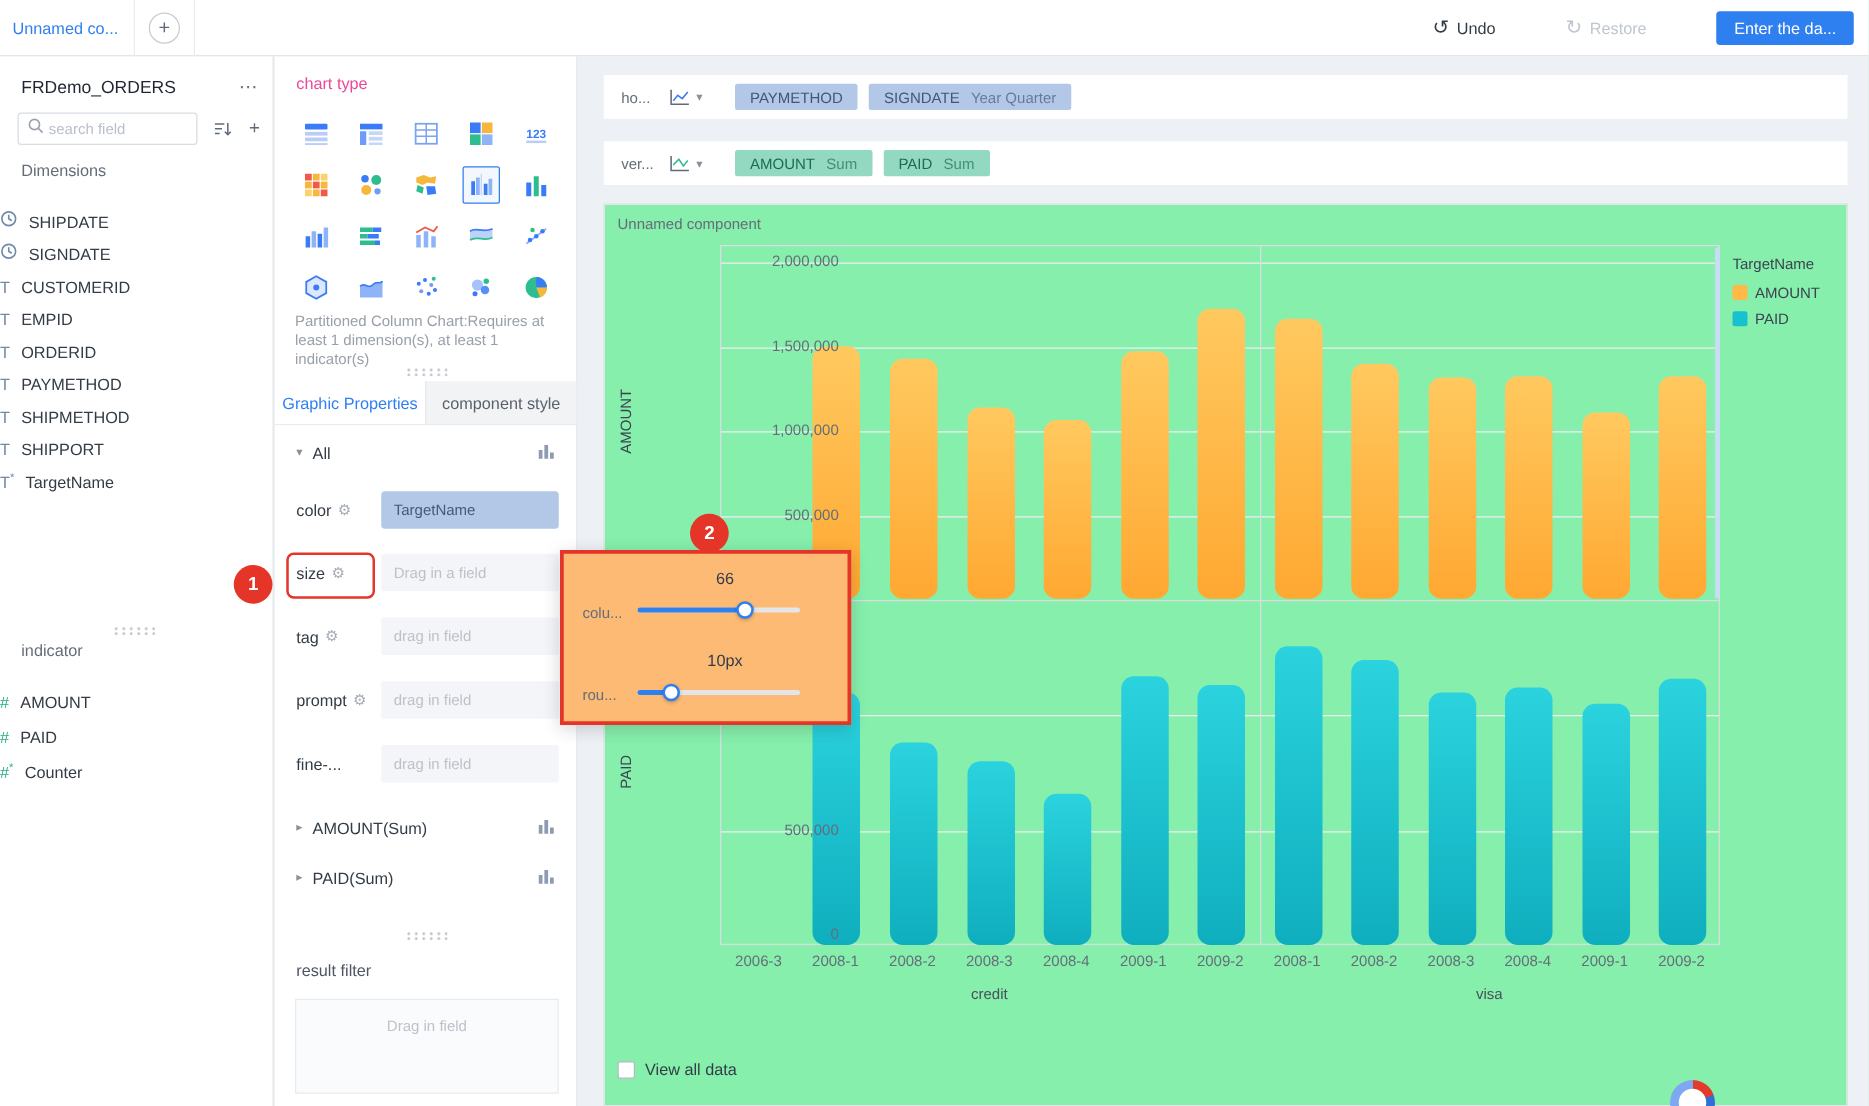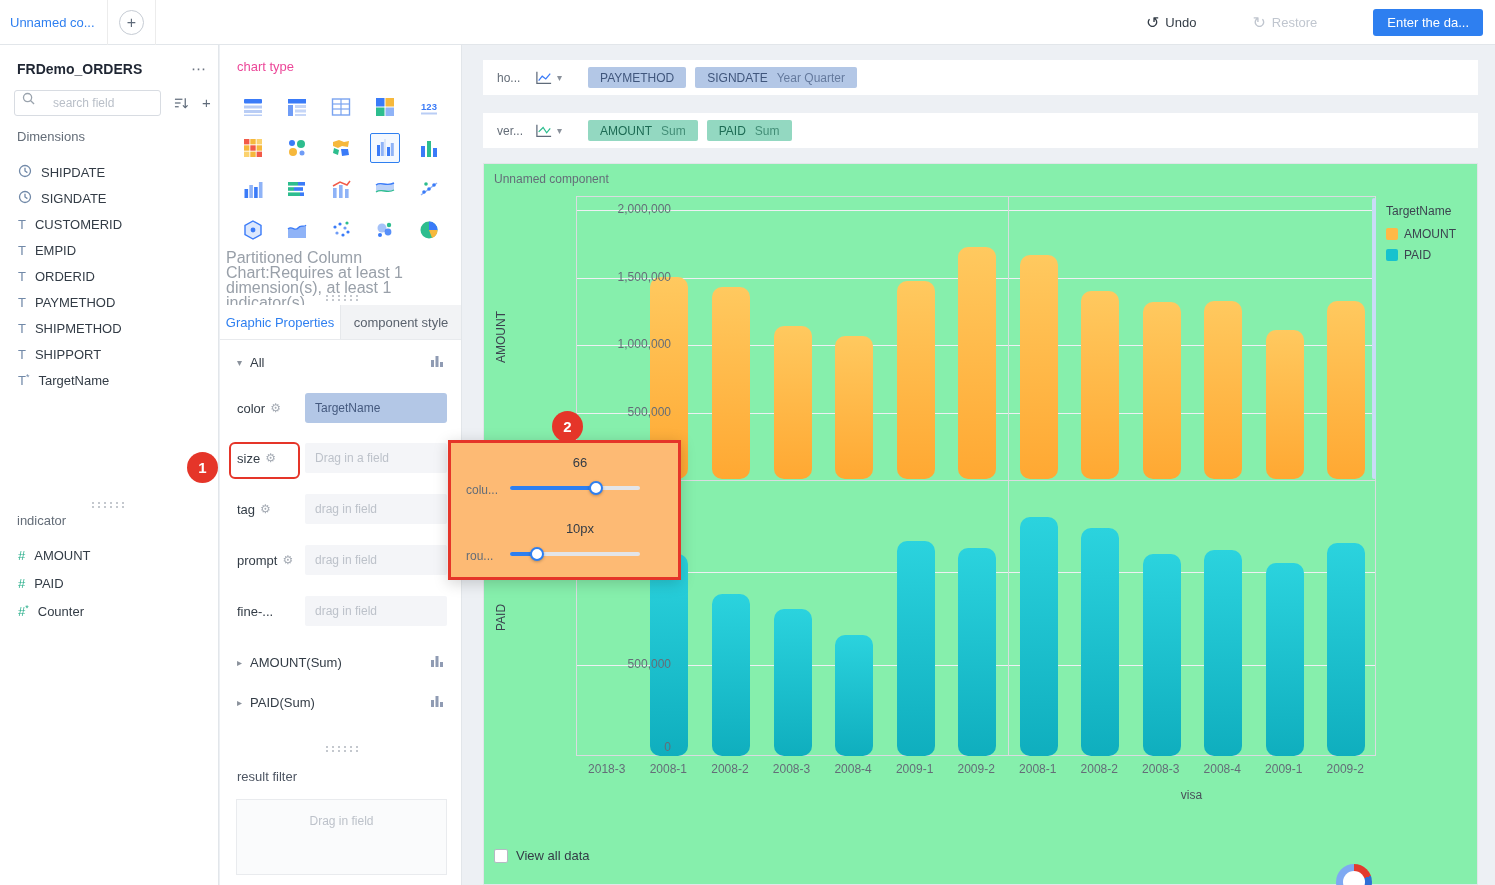--- a/index.html
+++ b/index.html
@@ -13,45 +13,45 @@
 #addtab .circ{width:25px;height:25px;border:1px solid #c6ccd4;border-radius:50%;display:flex;align-items:center;justify-content:center;color:#5f6b7a;font-size:16px;line-height:1}
 #topRight{position:absolute;right:12px;top:0;height:45px;display:flex;align-items:center;gap:56px}
 .tb-act{display:flex;align-items:center;gap:6px;font-size:13px;color:#333c46}
 .tb-act .ic{font-size:16px;line-height:1}
 .tb-act.disabled{color:#c0c6cf}
 #enterBtn{background:#2e7ff0;color:#fff;font-size:13px;border:none;border-radius:3px;padding:0 14px;height:27px;white-space:nowrap}
 
 
 #sidebar{position:absolute;top:45px;left:0;width:219px;bottom:0;background:#fff;border-right:1px solid #e2e6ea}
 #dsTitleRow{position:absolute;left:17px;right:12px;top:12px;height:24px;display:flex;align-items:center;justify-content:space-between}
-#dsTitle{font-size:14px;font-weight:700;color:#1f2633}
+#dsTitle{font-size:14px;font-weight:400;color:#1f2633}
 #dsMenu{color:#6b7380;font-size:15px}
 #searchRow{position:absolute;left:14px;right:10px;top:44px;height:27px;display:flex;align-items:center}
-#searchBox{width:163px;height:26px;border:1px solid #d8dce2;border-radius:3px;display:flex;padding:0 7px;gap:18px;background:#fff}
+#searchBox{width:163px;height:26px;border:1px solid #d8dce2;border-radius:3px;display:flex;align-items:center;padding:0 7px;gap:4px;background:#fff}
 #searchBox input{border:none;outline:none;width:100px;font-size:12px;color:#333;font-family:"Liberation Sans",sans-serif}
 #searchBox input::placeholder{color:#b9bfc8}
 .side-ic{margin-left:13px;color:#5f6b7a;font-size:15px;display:flex;align-items:center}
 .sec-label{position:absolute;left:17px;font-size:13px;color:#646d78}
 #dimList{position:absolute;left:0;right:0;top:114px}
 #indList{position:absolute;left:0;right:0;top:496px}
-.field-row{height:26px;display:flex;align-items:center;gap:9px;padding-left:18px;font-size:13px;color:#333c46;cursor:default}
+.field-row{height:26px;display:flex;align-items:flex-end;gap:9px;font-size:13px;color:#333c46;cursor:default}
 #indList .field-row{height:28px}
 .ticon{color:#7189a8;font-size:13px;font-weight:400;width:14px;text-align:center}
 .hicon{color:#27ae8a;font-size:13px;width:14px;text-align:center}
 .mini-sup{font-size:9px;vertical-align:super}
 .dots-handle{position:absolute;width:34px;height:7px;background-image:radial-gradient(circle,#c4c8ce 1px,transparent 1.4px);background-size:6px 4px}
 #sideHandle{left:90px;top:456px}
 
 
 #panel{position:absolute;top:45px;left:220px;width:242px;bottom:0;background:#fff;border-right:1px solid #e2e6ea}
 #ctLabel{position:absolute;left:17px;top:14px;font-size:13px;color:#ec4899}
 #ctGrid{position:absolute;left:18px;top:47px;display:grid;grid-template-columns:repeat(5,30px);gap:11px 14px}
 .ct-cell{width:30px;height:30px;display:flex;align-items:center;justify-content:center;border:1px solid transparent;border-radius:2px}
 .ct-cell.sel{border-color:#2e7ff0;background:#f3f8ff}
-#ctDesc{position:absolute;left:6px;top:205px;width:206px;font-size:16px;line-height:15px;color:#99a0a9}
+#ctDesc{position:absolute;left:16px;top:205px;width:206px;font-size:12px;line-height:15px;color:#99a0a9}
 #panelHandle1{left:104px;top:249px}
 #tabsRow{position:absolute;left:0;right:0;top:260px;height:35px;display:flex;border-bottom:1px solid #e8eaed}
 .ptab{flex:1;display:flex;align-items:center;justify-content:center;font-size:13px}
 .ptab.active{color:#2e7ff0;background:#fff}
 .ptab.inactive{color:#5a626d;background:#f2f3f5;border-left:1px solid #e6e8eb}
 .sec-head{position:absolute;left:0;width:100%;height:30px;display:flex;align-items:center;padding:0 17px;font-size:13px;color:#333c46;gap:8px}
 .sec-head .spacer{flex:1}
 .chev{color:#8a919b;font-size:10px}
 .prop-row{position:absolute;left:0;width:100%;height:30px}
 .prop-label{position:absolute;left:17px;top:0;height:30px;display:flex;align-items:center;gap:5px;font-size:13px;color:#333c46}
@@ -576,27 +576,28 @@
   <div class="ytick" style="top: 240.619px;">500,000</div>
       <div class="ytick" style="top: 173.238px;">1,000,000</div>
       <div class="ytick" style="top: 105.857px;">1,500,000</div>
       <div class="ytick" style="top: 38.4762px;">2,000,000</div>
       <div class="mtitle" style="top: 32px; height: 283px;">AMOUNT</div>
       <div class="ytick" style="top: 576px;">0</div>
       <div class="ytick" style="top: 492.667px;">500,000</div>
       <div class="ytick" style="top: 400.333px;">1,000,000</div>
       <div class="ytick" style="top: 308px;">1,500,000</div>
       <div class="mtitle" style="top: 315px; height: 277px;">PAID</div>
-      <div class="xtick" style="left: 92px; width: 61.5714px; top: 598px;">2018-3</div>
+      <div class="xtick" style="left: 92px; width: 61.5714px; top: 598px;">2006-3</div>
       <div class="xtick" style="left: 153.571px; width: 61.5714px; top: 598px;">2008-1</div>
       <div class="xtick" style="left: 215.143px; width: 61.5714px; top: 598px;">2008-2</div>
       <div class="xtick" style="left: 276.714px; width: 61.5714px; top: 598px;">2008-3</div>
       <div class="xtick" style="left: 338.286px; width: 61.5714px; top: 598px;">2008-4</div>
       <div class="xtick" style="left: 399.857px; width: 61.5714px; top: 598px;">2009-1</div>
       <div class="xtick" style="left: 461.429px; width: 61.5714px; top: 598px;">2009-2</div>
+      <div class="grplabel" style="left: 92px; width: 431px; top: 624px;">credit</div>
       <div class="xtick" style="left: 523px; width: 61.5px; top: 598px;">2008-1</div>
       <div class="xtick" style="left: 584.5px; width: 61.5px; top: 598px;">2008-2</div>
       <div class="xtick" style="left: 646px; width: 61.5px; top: 598px;">2008-3</div>
       <div class="xtick" style="left: 707.5px; width: 61.5px; top: 598px;">2008-4</div>
       <div class="xtick" style="left: 769px; width: 61.5px; top: 598px;">2009-1</div>
       <div class="xtick" style="left: 830.5px; width: 61.5px; top: 598px;">2009-2</div>
       <div class="grplabel" style="left: 523px; width: 369px; top: 624px;">visa</div>
     </div>
 </div>
 

